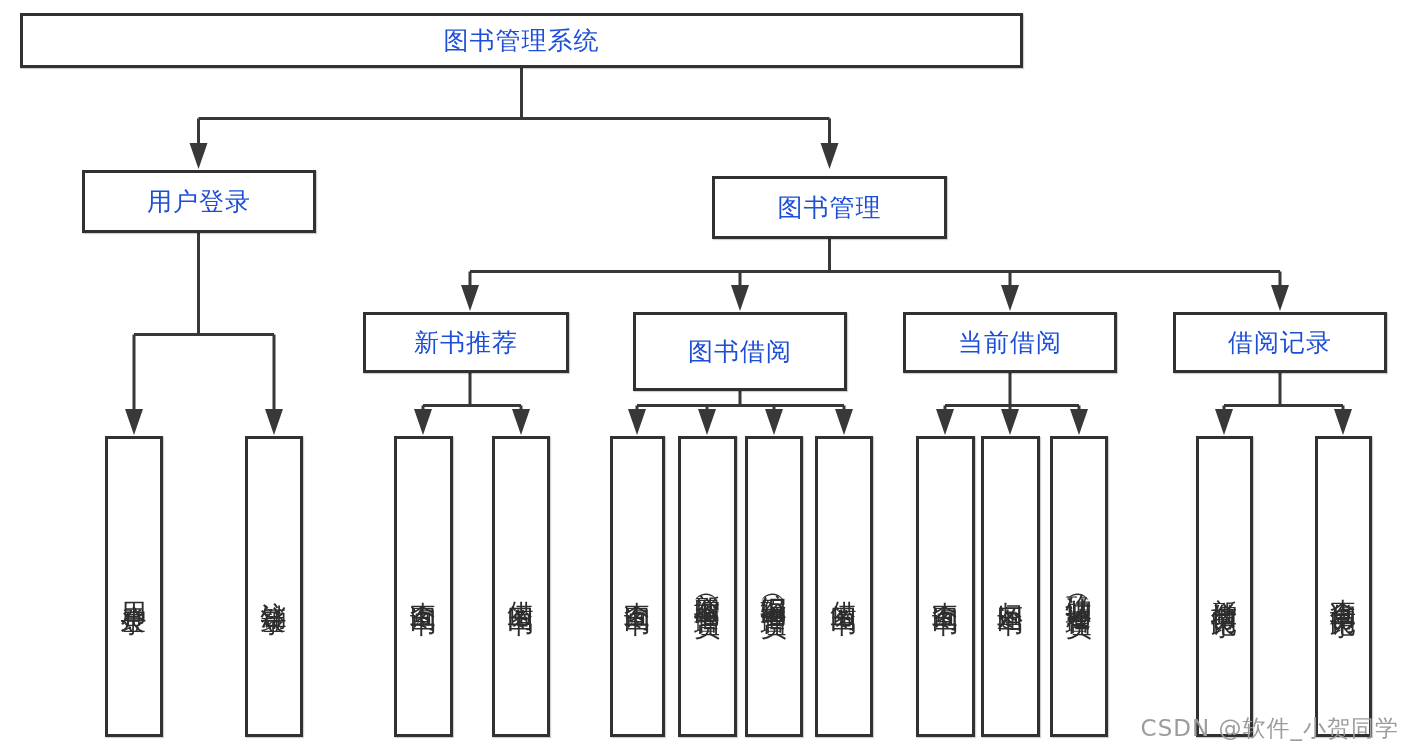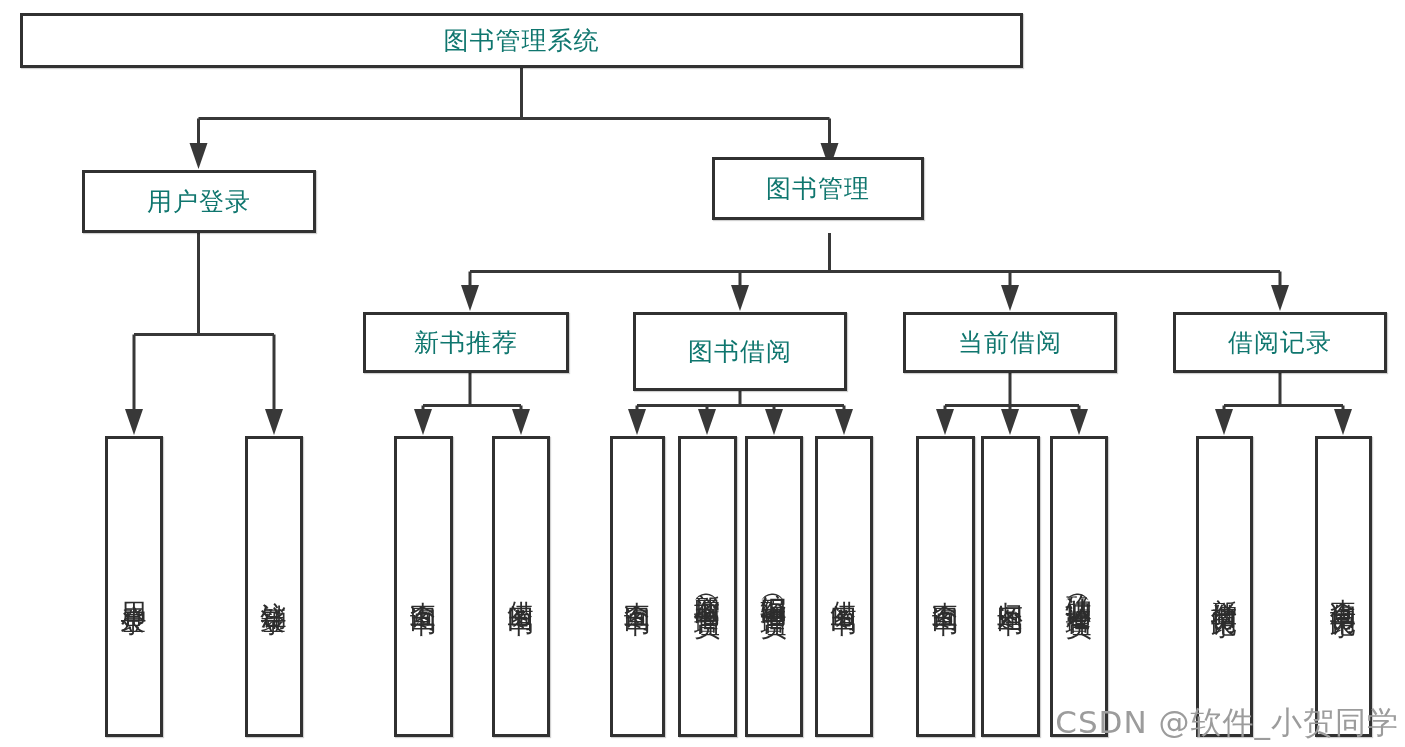--- a/index.html
+++ b/index.html
@@ -23,39 +23,39 @@
     background: #ffffff;
     border: 3px solid #313131;
     display: flex;
     align-items: center;
     justify-content: center;
     box-shadow: 1px 1px 1px rgba(0,0,0,0.18);
     z-index: 2;
   }
   .hbox span {
     font-size: 25px;
-    color: #0f766e;
+    color: #1d4ed8;
     letter-spacing: 1px;
     white-space: nowrap;
     line-height: 1;
   }
   .vbox .vtext {
     writing-mode: vertical-rl;
     text-orientation: mixed;
     font-size: 26px;
     letter-spacing: 3px;
     color: #2d2d2d;
     line-height: 1;
     white-space: nowrap;
   }
   #watermark {
     position: absolute;
     right: 6px;
     bottom: 3px;
-    font-size: 31px;
+    font-size: 23px;
     color: #9c9c9c;
     letter-spacing: 1px;
     z-index: 5;
     white-space: nowrap;
   }
 </style>
 </head>
 <body>
 
 <div id="canvas">
@@ -93,21 +93,21 @@
     </g>
   </svg>
 
   <div class="box hbox" style="left:20px;top:13px;width:1003px;height:55px">
     <span>图书管理系统</span>
   </div>
 
   <div class="box hbox" style="left:82px;top:170px;width:234px;height:63px">
     <span>用户登录</span>
   </div>
-  <div class="box hbox" style="left:712px;top:157px;width:212px;height:63px">
+  <div class="box hbox" style="left:712px;top:176px;width:235px;height:63px">
     <span>图书管理</span>
   </div>
 
   <div class="box hbox" style="left:363px;top:312px;width:206px;height:61px">
     <span>新书推荐</span>
   </div>
   <div class="box hbox" style="left:633px;top:312px;width:214px;height:79px">
     <span>图书借阅</span>
   </div>
   <div class="box hbox" style="left:1173px;top:312px;width:214px;height:61px">

